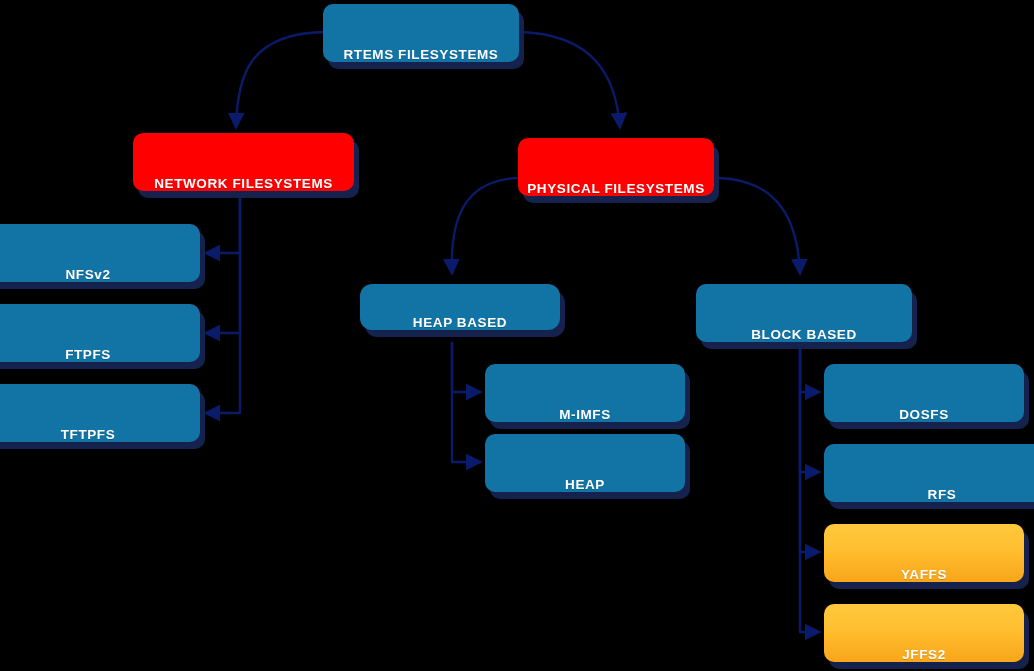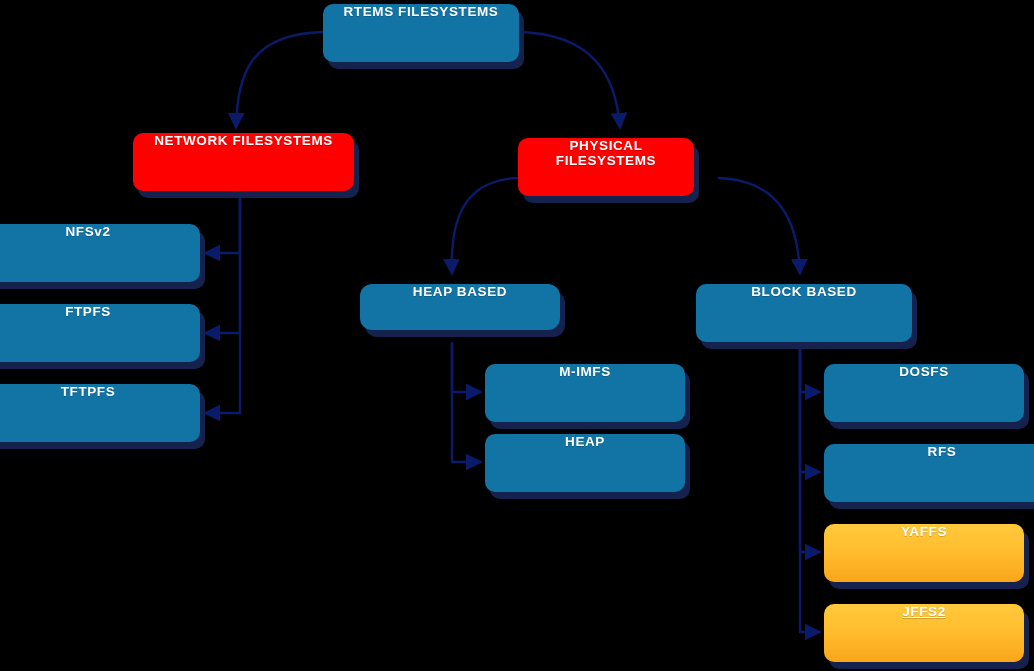--- a/index.html
+++ b/index.html
@@ -21,21 +21,21 @@
     top: 0;
     width: 1034px;
     height: 671px;
     pointer-events: none;
   }
   .node {
     position: absolute;
     box-sizing: border-box;
     border-radius: 10px;
     display: flex;
-    align-items: flex-start;
+    align-items: flex-end;
     justify-content: center;
     color: #ffffff;
     font-size: 13.5px;
     font-weight: bold;
     letter-spacing: 0.6px;
     text-align: center;
     z-index: 3;
     box-shadow: 5px 7px 0 0 #16224e;
   }
   .node.blue {
@@ -84,21 +84,21 @@
       </g>
   </svg>
 
   <div id="node-layer">
       <div class="node blue" style="left: 323px; top: 4px; width: 196px; height: 58px;">
         <span class="label">RTEMS FILESYSTEMS</span>
       </div>
       <div class="node red" style="left: 133px; top: 133px; width: 221px; height: 58px;">
         <span class="label">NETWORK FILESYSTEMS</span>
       </div>
-      <div class="node red" style="left: 518px; top: 138px; width: 176px; height: 58px;">
+      <div class="node red" style="left: 518px; top: 138px; width: 196px; height: 58px;">
         <span class="label">PHYSICAL FILESYSTEMS</span>
       </div>
       <div class="node blue" style="left: -24px; top: 224px; width: 224px; height: 58px;">
         <span class="label">NFSv2</span>
       </div>
       <div class="node blue" style="left: -24px; top: 304px; width: 224px; height: 58px;">
         <span class="label">FTPFS</span>
       </div>
       <div class="node blue" style="left: -24px; top: 384px; width: 224px; height: 58px;">
         <span class="label">TFTPFS</span>
@@ -117,18 +117,18 @@
       </div>
       <div class="node blue" style="left: 824px; top: 364px; width: 200px; height: 58px;">
         <span class="label">DOSFS</span>
       </div>
       <div class="node blue" style="left: 824px; top: 444px; width: 236px; height: 58px;">
         <span class="label">RFS</span>
       </div>
       <div class="node yellow" style="left: 824px; top: 524px; width: 200px; height: 58px;">
         <span class="label">YAFFS</span>
       </div>
-      <div class="node yellow" style="left: 824px; top: 604px; width: 200px; height: 58px; text-decoration: underline;">
+      <div class="node yellow" style="left: 824px; top: 604px; width: 200px; height: 58px;">
         <span class="label">JFFS2</span>
       </div>
     </div>
 
 </div>
 
 </body></html>

